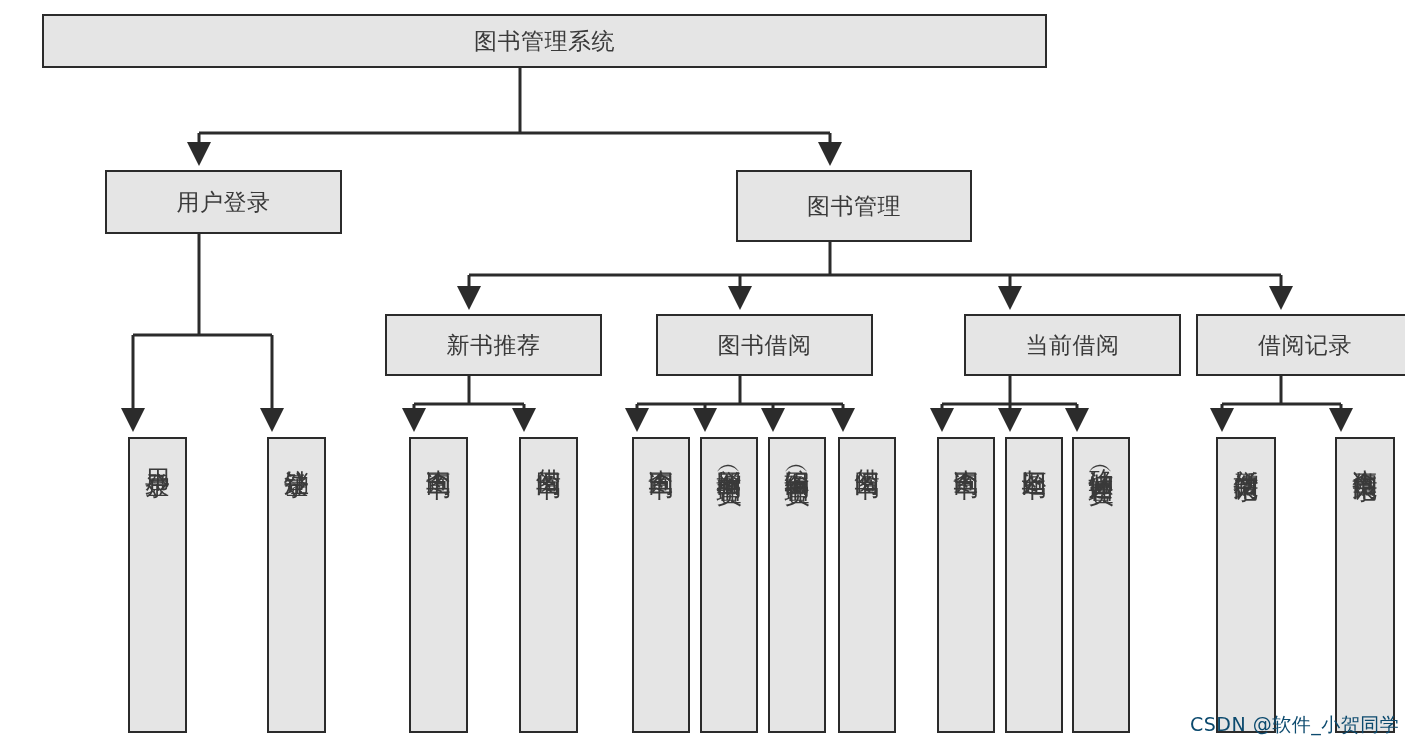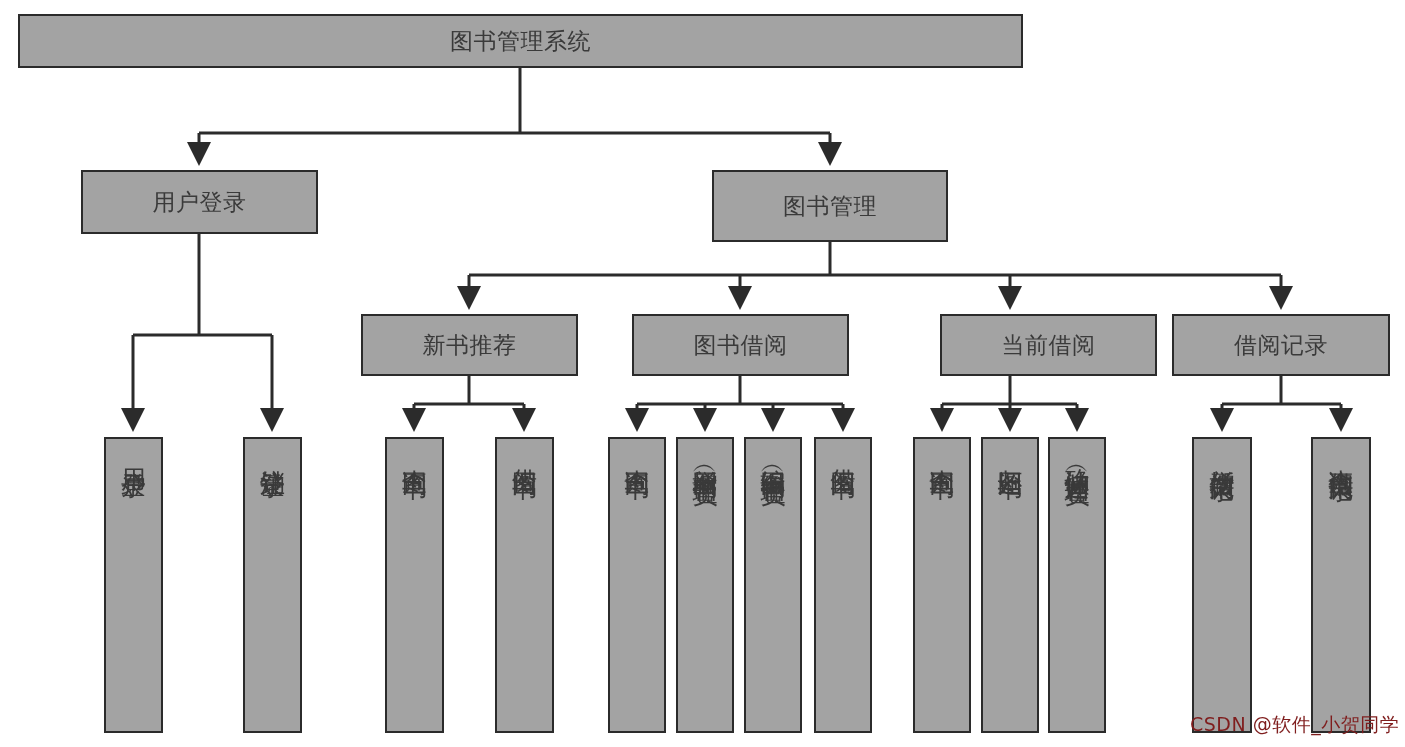--- a/index.html
+++ b/index.html
@@ -21,26 +21,27 @@
     position: absolute;
     left: 0;
     top: 0;
     width: 1405px;
     height: 747px;
     pointer-events: none;
   }
   .node {
     position: absolute;
     box-sizing: border-box;
-    background: #a3a3a3;
+    background: #e5e5e5;
     border: 2px solid #2b2b2b;
     display: flex;
     align-items: center;
     justify-content: center;
     color: #3a3a3a;
+    margin-left: 24px;
   }
   .node .label {
     display: block;
     text-align: center;
     line-height: 1.0;
     white-space: nowrap;
   }
   .node.horiz .label {
     font-size: 23px;
     letter-spacing: 0.5px;
@@ -58,21 +59,21 @@
     text-orientation: upright;
     font-size: 25px;
     line-height: 1.08;
     letter-spacing: 2px;
   }
   .watermark {
     position: absolute;
     left: 1190px;
     top: 712px;
     font-size: 19px;
-    color: #7f1d1d;
+    color: #0c4a6e;
     white-space: nowrap;
     letter-spacing: 0.5px;
   }
 </style>
 </head>
 <body>
 
 <div id="canvas">
 
   <svg class="wires" viewBox="0 0 1405 747">

